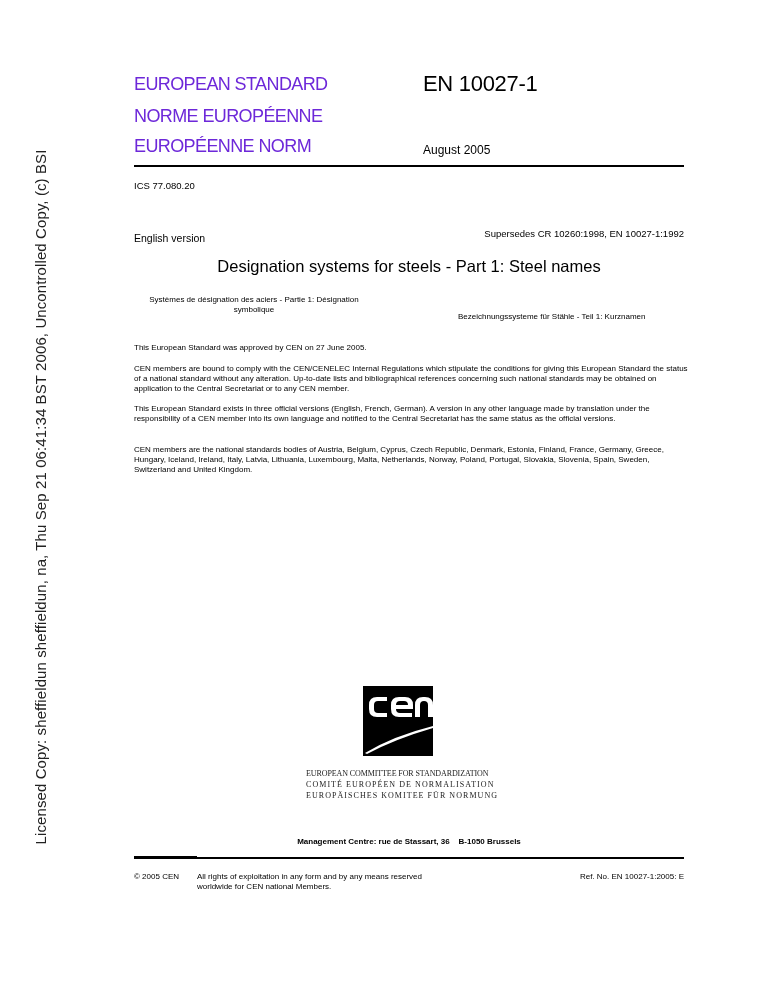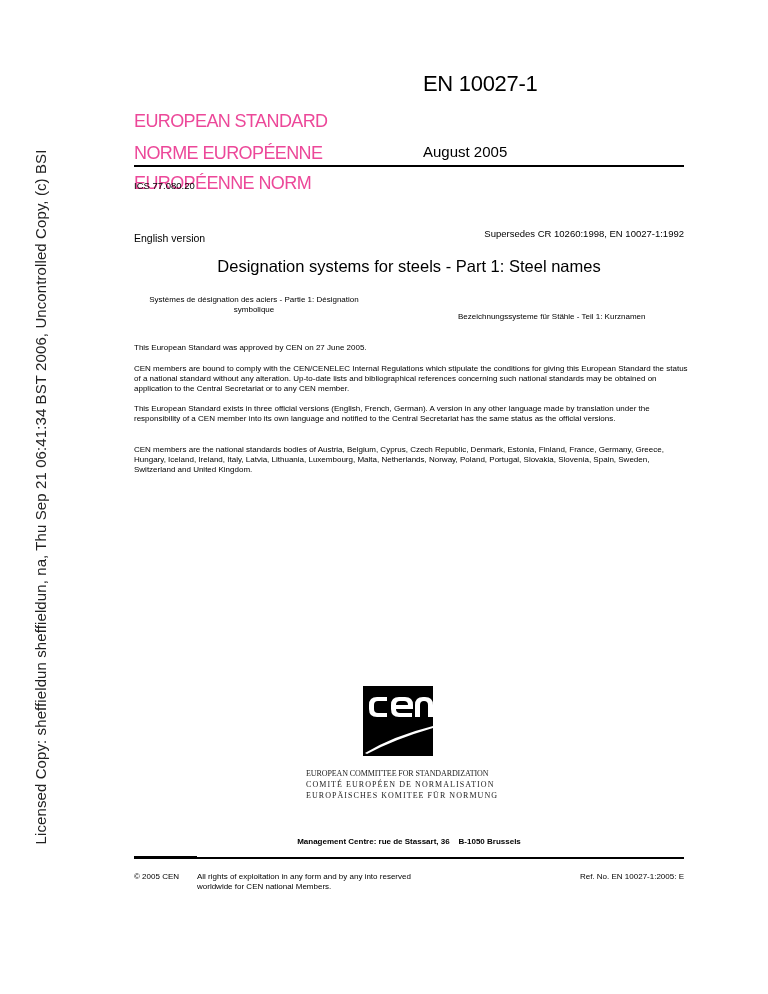--- a/index.html
+++ b/index.html
@@ -25,23 +25,22 @@
       transform: translate(-50%, -50%) rotate(-90deg);
       white-space: nowrap;
       font-size: 15px;
       color: #222;
       letter-spacing: 0.1px;
     }
 
     .hdr-title {
       font-size: 18px;
       letter-spacing: -0.6px;
-      color: #ec4899;
+      color: #6d28d9;
       white-space: nowrap;
-      margin-top: 37px;
     }
     .doc-id {
       font-size: 22px;
       font-weight: normal;
       letter-spacing: -0.3px;
       white-space: nowrap;
     }
     .small {
       font-size: 9.5px;
       white-space: nowrap;
@@ -108,21 +107,21 @@
 </head>
 <body>
 
 <div class="watermark">Licensed Copy: sheffieldun sheffieldun, na, Thu Sep 21 06:41:34 BST 2006, Uncontrolled Copy, (c) BSI</div>
 
 <div class="abs hdr-title" style="left:134px; top:74px;">EUROPEAN STANDARD</div>
 <div class="abs hdr-title" style="left:134px; top:106px;">NORME EUROPÉENNE</div>
 <div class="abs hdr-title" style="left:134px; top:136px;">EUROPÉENNE NORM</div>
 
 <div class="abs doc-id" style="left:423px; top:71px;">EN 10027-1</div>
-<div class="abs small" style="left:423px; top:143px; font-size:15px;">August 2005</div>
+<div class="abs small" style="left:423px; top:143px; font-size:12px;">August 2005</div>
 
 <div class="rule" style="left:134px; top:165px; width:550px; height:2px;"></div>
 
 <div class="abs small" style="left:134px; top:180px;">ICS 77.080.20</div>
 <div class="abs small" style="right:84px; top:180px;margin-top:48px;">Supersedes CR 10260:1998, EN 10027-1:1992</div>
 
 <div class="abs" style="left:134px; top:232px; width:550px;">
   <div class="english">English version</div>
 </div>
 <div class="abs" style="left:134px; top:257px; width:550px;">
@@ -160,16 +159,16 @@
 
 <div class="abs" style="left:134px; top:830px; width:550px; text-align:center;">
   <span class="mgmt" style="white-space:pre;">Management Centre: rue de Stassart, 36    B-1050 Brussels</span>
 </div>
 
 <div class="rule" style="left:134px; top:856px; width:63px; height:3px;"></div>
 <div class="rule" style="left:197px; top:857px; width:487px; height:2px;"></div>
 
 <div class="abs footer-text" style="left:134px; top:872px; white-space:nowrap;">© 2005 CEN</div>
 <div class="abs footer-text" style="left:197px; top:872px; white-space:nowrap;">
-  <div>All rights of exploitation in any form and by any into reserved</div>
+  <div>All rights of exploitation in any form and by any means reserved</div>
   <div>worldwide for CEN national Members.</div>
 </div>
 <div class="abs footer-text" style="right:84px; top:872px; white-space:nowrap;text-align:right;">Ref. No. EN 10027-1:2005: E</div>
 
 </body></html>

